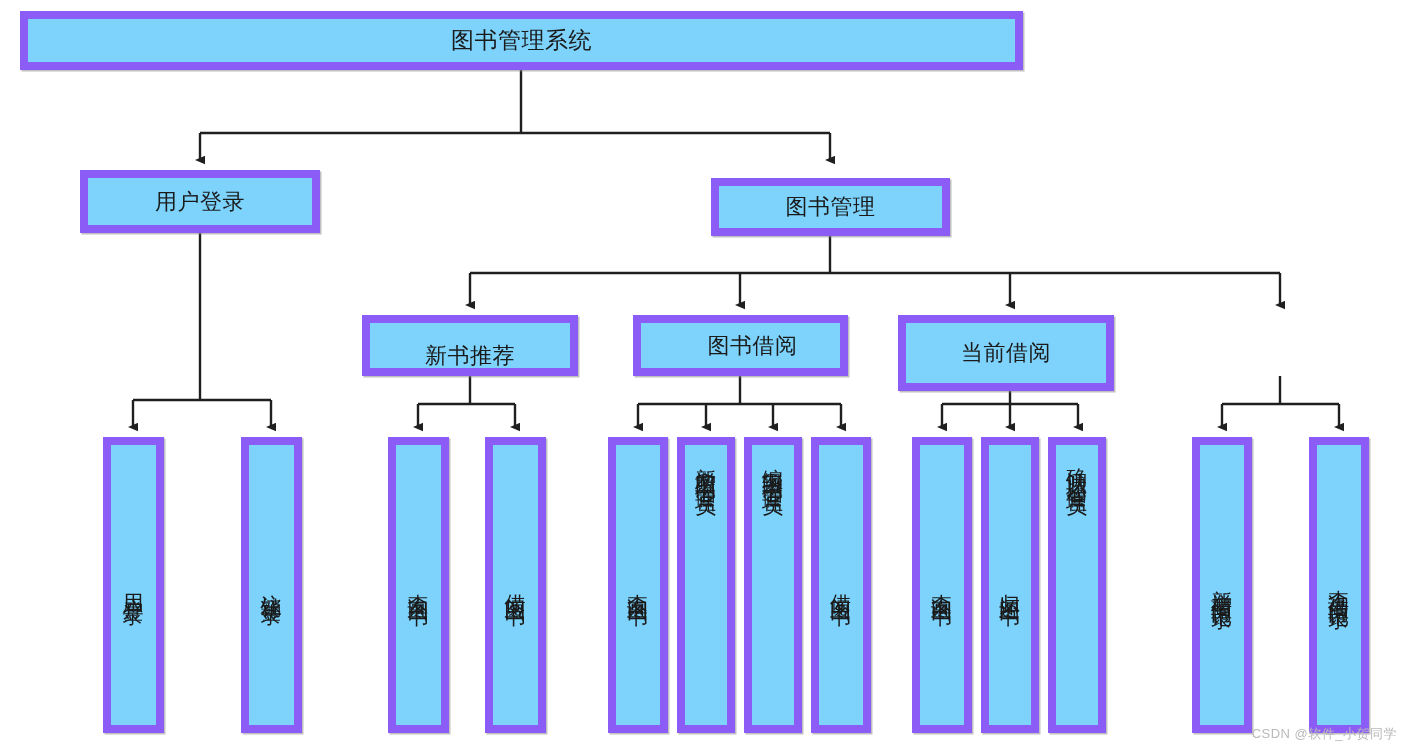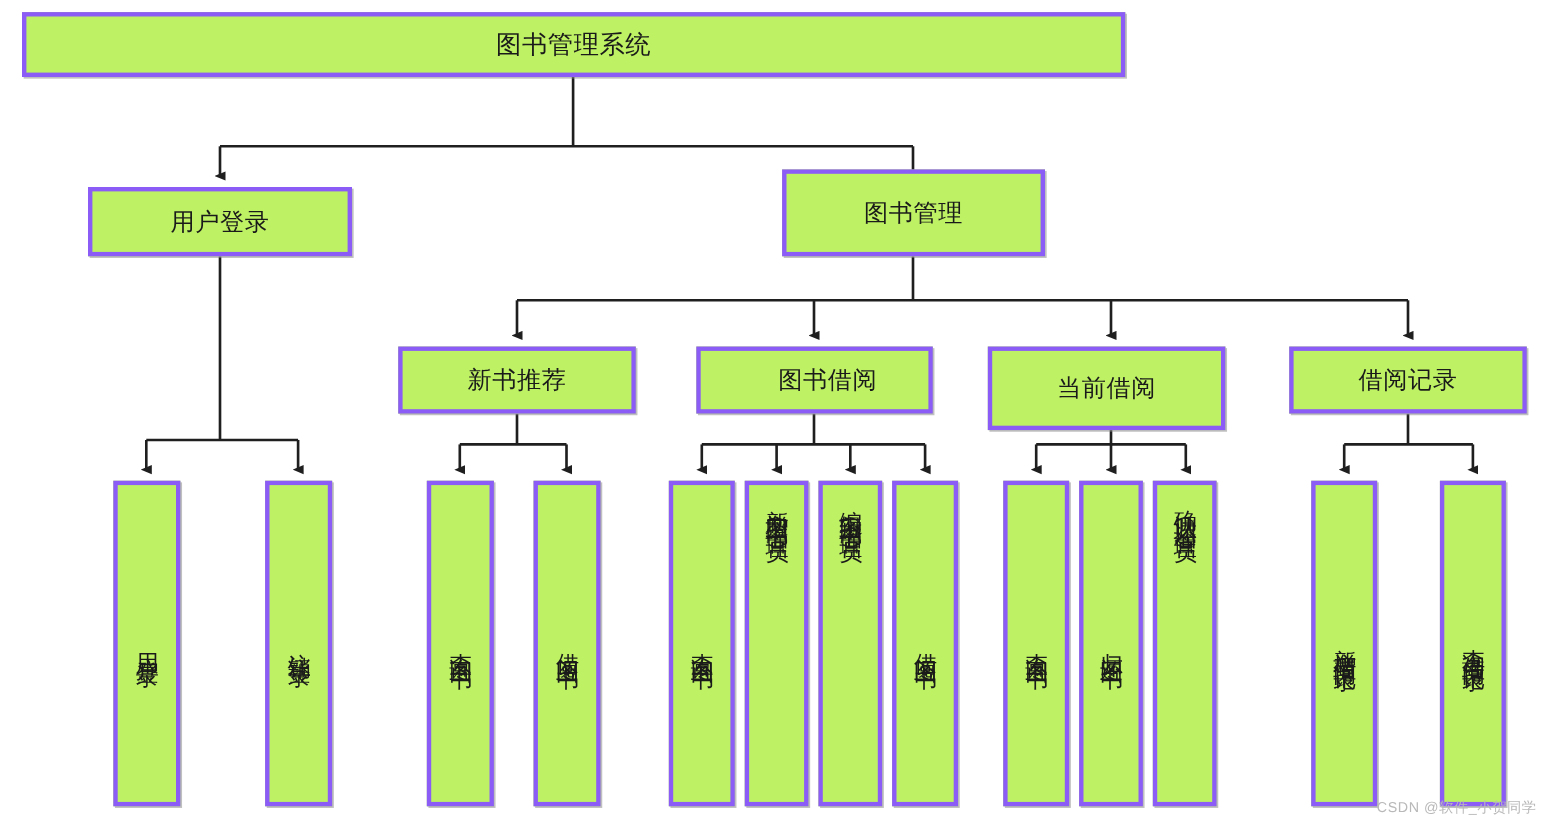--- a/index.html
+++ b/index.html
@@ -22,22 +22,22 @@
     position: absolute;
     left: 0;
     top: 0;
     width: 1405px;
     height: 747px;
     pointer-events: none;
   }
   .node {
     position: absolute;
     box-sizing: border-box;
-    background: #bef264;
-    border: 4px solid #8b5cf6;
+    background: #7dd3fc;
+    border: 8px solid #8b5cf6;
     box-shadow: 1.5px 1.5px 0 0 rgba(140,140,140,0.55);
     display: flex;
     align-items: center;
     justify-content: center;
     color: #1a1a1a;
   }
   .node-label {
     display: block;
     text-align: center;
     line-height: 1.15;
@@ -136,36 +136,33 @@
     </g>
   </svg>
 
   <div class="node horiz" id="node-root" style="left:20px; top:11px; width:1003px; height:59px;">
     <span class="node-label">图书管理系统</span>
   </div>
 
   <div class="node horiz" style="left:80px; top:170px; width:240px; height:63px;">
     <span class="node-label">用户登录</span>
   </div>
-  <div class="node horiz" style="left:711px; top:154px; width:239px; height:79px;">
+  <div class="node horiz" style="left:711px; top:178px; width:239px; height:58px;">
     <span class="node-label">图书管理</span>
   </div>
 
-  <div class="node horiz" style="left:362px; top:315px; width:216px; height:61px;">
+  <div class="node horiz" style="left:362px; top:315px; width:216px; height:61px;align-items:flex-end;">
     <span class="node-label">新书推荐</span>
   </div>
   <div class="node horiz" style="left:633px; top:315px; width:215px; height:61px;padding-left:24px;">
     <span class="node-label">图书借阅</span>
   </div>
   <div class="node horiz" style="left:898px; top:315px; width:216px; height:76px;">
     <span class="node-label">当前借阅</span>
   </div>
-  <div class="node horiz" style="left:1172px; top:315px; width:216px; height:61px;">
-    <span class="node-label">借阅记录</span>
-  </div>
 
   <div class="node vert centered" style="left:103px; top:437px; width:61px; height:296px;">
     <span class="node-label">用户登录</span>
   </div>
   <div class="node vert centered" style="left:241px; top:437px; width:61px; height:296px;">
     <span class="node-label">注销登录</span>
   </div>
 
   <div class="node vert centered" style="left:388px; top:437px; width:61px; height:296px;">
     <span class="node-label">查询图书</span>

